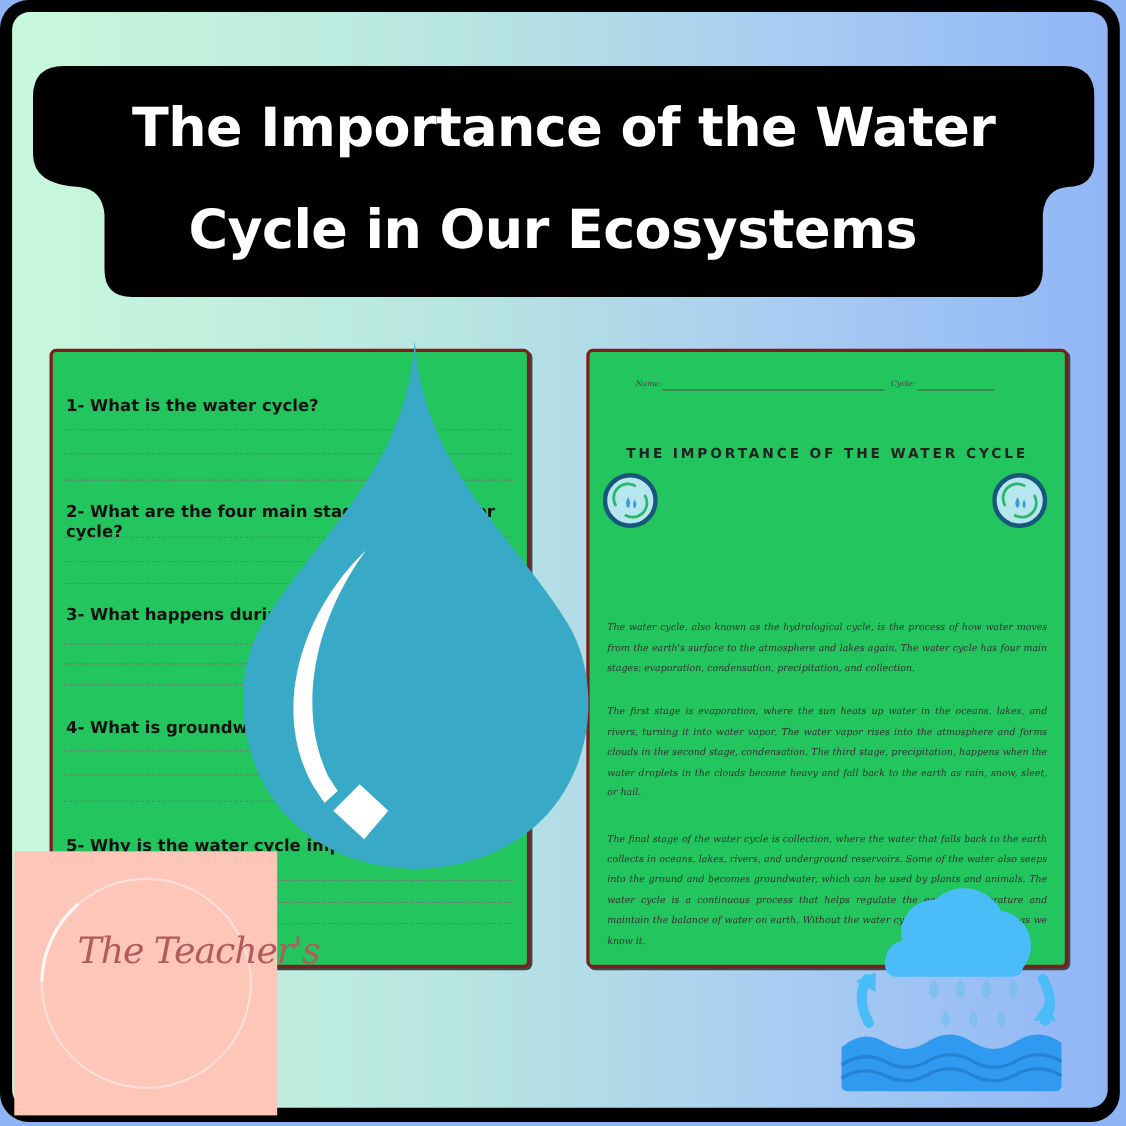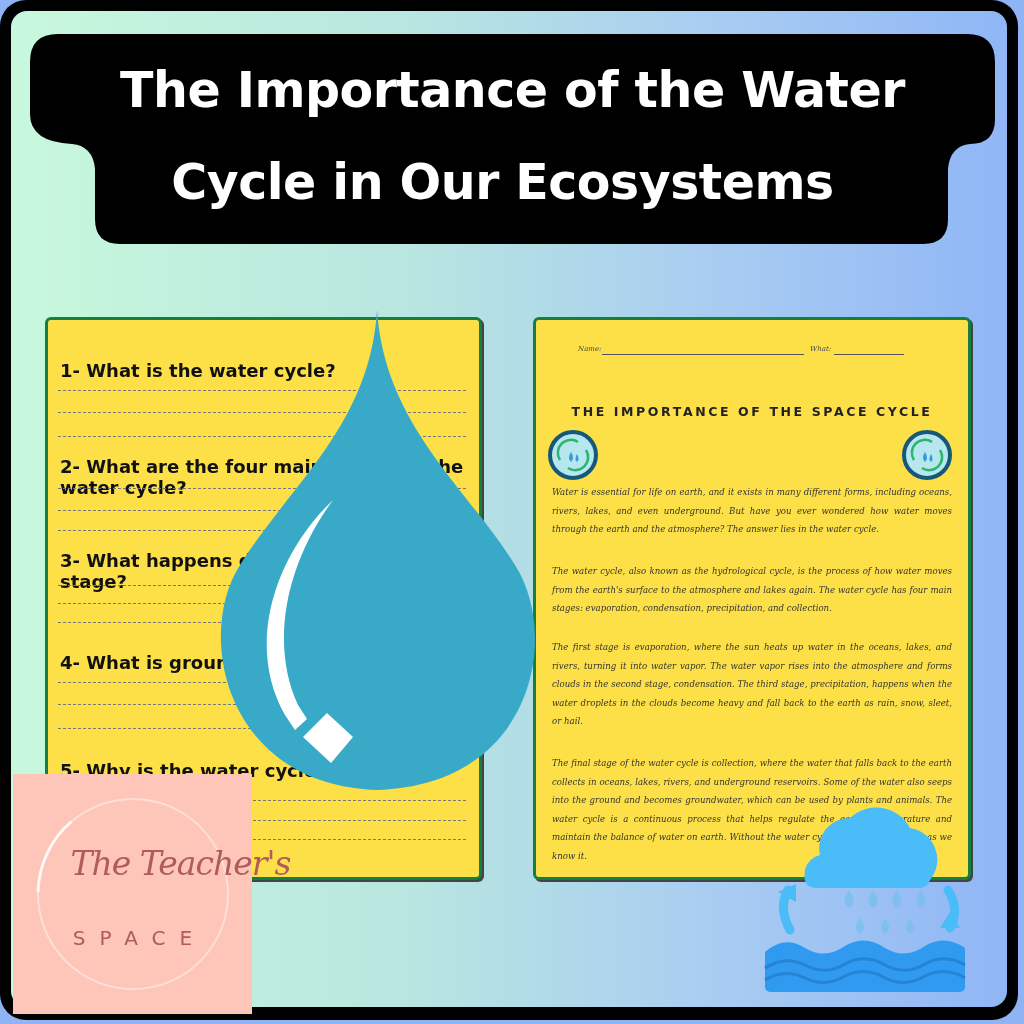--- a/index.html
+++ b/index.html
@@ -1,30 +1,30 @@
 <!DOCTYPE html>
 <html><head>
 <meta charset="utf-8">
 <style>
   html, body { margin:0; padding:0; }
   body { width:1024px; height:1024px; position:relative; overflow:hidden; background:#8fb4f5; font-family:"DejaVu Sans", sans-serif; }
   .frame { position:absolute; left:0; top:0; width:1018px; height:1020px; border-radius:26px; background:#000; }
   .canvas { position:absolute; left:11px; top:11px; width:996px; height:996px; border-radius:16px;
     background:linear-gradient(90deg,#c8f8dc 0%,#b8e6e0 40%,#a9cdf1 70%,#90b6f6 100%); overflow:hidden; }
-  .title-box { position:absolute; left:30px; top:34px; width:965px; height:210px; }
+  .title-box { position:absolute; left:30px; top:60px; width:965px; height:210px; }
   .title-box svg { position:absolute; left:0; top:0; }
   .title-line { position:absolute; left:0; width:100%; text-align:center; color:#fff; font-family:"DejaVu Sans", sans-serif; font-weight:bold; font-size:49px; letter-spacing:-0.5px; }
   .title-line.l1 { top:28px; }
   .title-line.l2 { top:120px; left:-10px; }
 
-  .page { position:absolute; background:#fde047; border:3px solid #15803d; border-radius:6px; box-shadow:2px 2px 0 #444; overflow:hidden; }
+  .page { position:absolute; background:#22c55e; border:3px solid #7f1d1d; border-radius:6px; box-shadow:2px 2px 0 #444; overflow:hidden; }
   .page.left { left:45px; top:317px; width:431px; height:557px; }
   .page.right { left:533px; top:317px; width:432px; height:557px; }
 
-  .q { position:absolute; left:12px; font-family:"DejaVu Sans", sans-serif; font-weight:bold; font-size:18px; color:#111; }
+  .q { position:absolute; left:12px; font-family:"DejaVu Sans", sans-serif; font-weight:bold; font-size:15px; color:#111; }
   .dash { position:absolute; left:10px; width:408px; height:0; border-top:1.6px dashed #777; }
 
   .nd { position:absolute; top:25px; font-family:"DejaVu Serif", serif; font-style:italic; font-size:7px; color:#444; }
   .nd-line { position:absolute; top:34px; height:0; border-top:1px solid #555; }
   .doc-title { position:absolute; left:0; width:100%; text-align:center; font-family:"DejaVu Sans", sans-serif; font-weight:bold; font-size:12.5px; letter-spacing:2.6px; color:#222; line-height:20px; }
   .para { position:absolute; left:16px; width:400px; font-family:"DejaVu Serif", serif; font-style:italic; font-size:8.6px; color:#333; line-height:18.5px; text-align:justify; }
 
   .badge { position:absolute; width:50px; height:50px; }
   .drop { position:absolute; left:215px; top:305px; }
   .logo { position:absolute; left:13px; top:774px; width:239px; height:240px; background:#fec5b9; }
@@ -69,59 +69,57 @@
 
   <div class="q" style="top:440px">5- Why is the water cycle important?</div>
   <div class="dash" style="top:480px"></div>
   <div class="dash" style="top:500px"></div>
   <div class="dash" style="top:519px"></div>
 </div>
 
 <div class="page right">
   <div class="nd" style="left:42px">Name:</div>
   <div class="nd-line" style="left:66px; width:202px"></div>
-  <div class="nd" style="left:274px">What:</div>
+  <div class="nd" style="left:274px">Cycle:</div>
   <div class="nd-line" style="left:298px; width:70px"></div>
 
-  <div class="doc-title" style="top:82px">THE IMPORTANCE OF THE SPACE CYCLE</div>
+  <div class="doc-title" style="top:82px">THE IMPORTANCE OF THE WATER CYCLE</div>
 
   <svg class="badge" style="left:12px; top:110px" viewBox="0 0 50 50">
     <circle cx="25" cy="25" r="23" fill="#b6e6ee" stroke="#17587a" stroke-width="4"></circle>
     <path d="M12 30 A13 13 0 0 1 30 12" fill="none" stroke="#2db56b" stroke-width="2.5"></path>
     <path d="M38 20 A13 13 0 0 1 20 38" fill="none" stroke="#2db56b" stroke-width="2.5"></path>
     <path d="M23 22 q4 6 0 10 q-4 -4 0 -10z" fill="#3a9bd9"></path>
     <path d="M29 24 q3 5 0 8 q-3 -3 0 -8z" fill="#3a9bd9"></path>
   </svg>
   <svg class="badge" style="left:366px; top:110px" viewBox="0 0 50 50">
     <circle cx="25" cy="25" r="23" fill="#b6e6ee" stroke="#17587a" stroke-width="4"></circle>
     <path d="M12 30 A13 13 0 0 1 30 12" fill="none" stroke="#2db56b" stroke-width="2.5"></path>
     <path d="M38 20 A13 13 0 0 1 20 38" fill="none" stroke="#2db56b" stroke-width="2.5"></path>
     <path d="M23 22 q4 6 0 10 q-4 -4 0 -10z" fill="#3a9bd9"></path>
     <path d="M29 24 q3 5 0 8 q-3 -3 0 -8z" fill="#3a9bd9"></path>
   </svg>
 
-  <div class="para" style="top:163px">Water is essential for life on earth, and it exists in many different forms, including oceans, rivers, lakes, and even underground. But have you ever wondered how water moves through the earth and the atmosphere? The answer lies in the water cycle.</div>
   <div class="para" style="top:242px">The water cycle, also known as the hydrological cycle, is the process of how water moves from the earth's surface to the atmosphere and lakes again. The water cycle has four main stages: evaporation, condensation, precipitation, and collection.</div>
   <div class="para" style="top:318px">The first stage is evaporation, where the sun heats up water in the oceans, lakes, and rivers, turning it into water vapor. The water vapor rises into the atmosphere and forms clouds in the second stage, condensation. The third stage, precipitation, happens when the water droplets in the clouds become heavy and fall back to the earth as rain, snow, sleet, or hail.</div>
   <div class="para" style="top:434px">The final stage of the water cycle is collection, where the water that falls back to the earth collects in oceans, lakes, rivers, and underground reservoirs. Some of the water also seeps into the ground and becomes groundwater, which can be used by plants and animals. The water cycle is a continuous process that helps regulate the earth's temperature and maintain the balance of water on earth. Without the water cycle, life would not exist as we know it.</div>
 </div>
 
 <svg class="drop" width="330" height="490" viewBox="0 0 330 490">
   <path d="M162 5 C170 120 250 180 300 260 C345 330 320 480 162 485 C10 480 -20 330 25 260 C75 180 155 120 162 5 Z" fill="#38aac8"></path>
   <path d="M118 195 C60 250 30 340 70 410 L80 425 L92 414 L83 400 C55 340 70 260 118 195 Z" fill="#fff"></path>
   <path d="M88 432 L112 408 L138 432 L116 458 Z" fill="#fff"></path>
 </svg>
 
 <div class="logo">
   <svg style="position:absolute;left:0;top:0" width="239" height="240" viewBox="0 0 239 240">
     <circle cx="120" cy="120" r="95" fill="none" stroke="#ffffff" stroke-opacity="0.45" stroke-width="2"></circle>
     <circle cx="120" cy="120" r="95" fill="none" stroke="#ffffff" stroke-opacity="0.8" stroke-width="3" stroke-dasharray="80 520" stroke-dashoffset="-300"></circle>
   </svg>
   <div class="logo-script">The Teacher's</div>
-  <div class="logo-space">SPACE</div>
 </div>
 
 <svg class="cycle-icon" width="210" height="210" viewBox="0 0 210 210">
   <path d="M60 65 A30 30 0 0 1 90 28 A38 38 0 0 1 150 38 A32 32 0 0 1 170 90 Q168 98 158 98 H55 Q42 97 45 80 Q48 68 60 65 Z" fill="#4abcf8"></path>
   <g fill="#7dc0f0" opacity="0.9">
     <path d="M89 100 q9 12 0 18 q-9 -6 0 -18z"></path>
     <path d="M113 100 q9 12 0 18 q-9 -6 0 -18z"></path>
     <path d="M137 100 q9 12 0 18 q-9 -6 0 -18z"></path>
     <path d="M161 100 q9 12 0 18 q-9 -6 0 -18z"></path>
     <path d="M100 128 q8 10 0 16 q-8 -6 0 -16z"></path>

